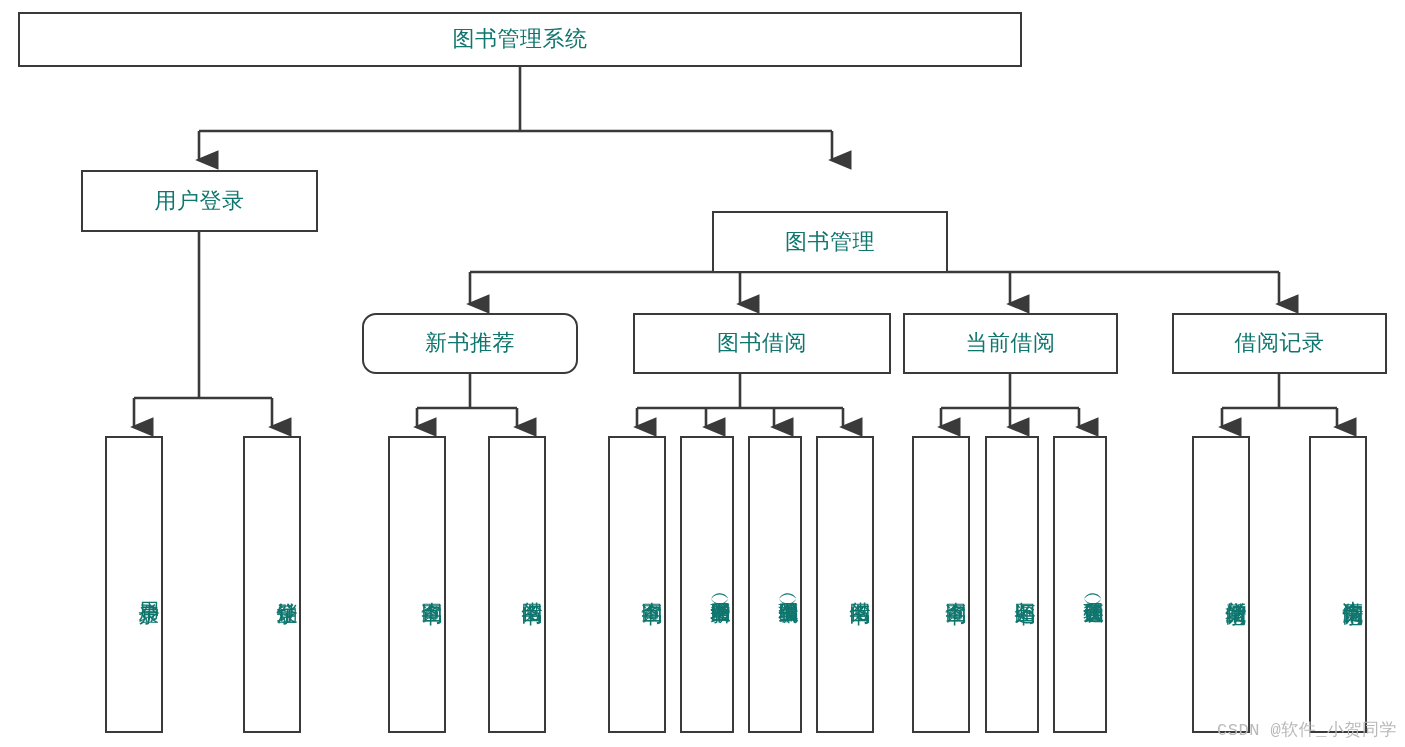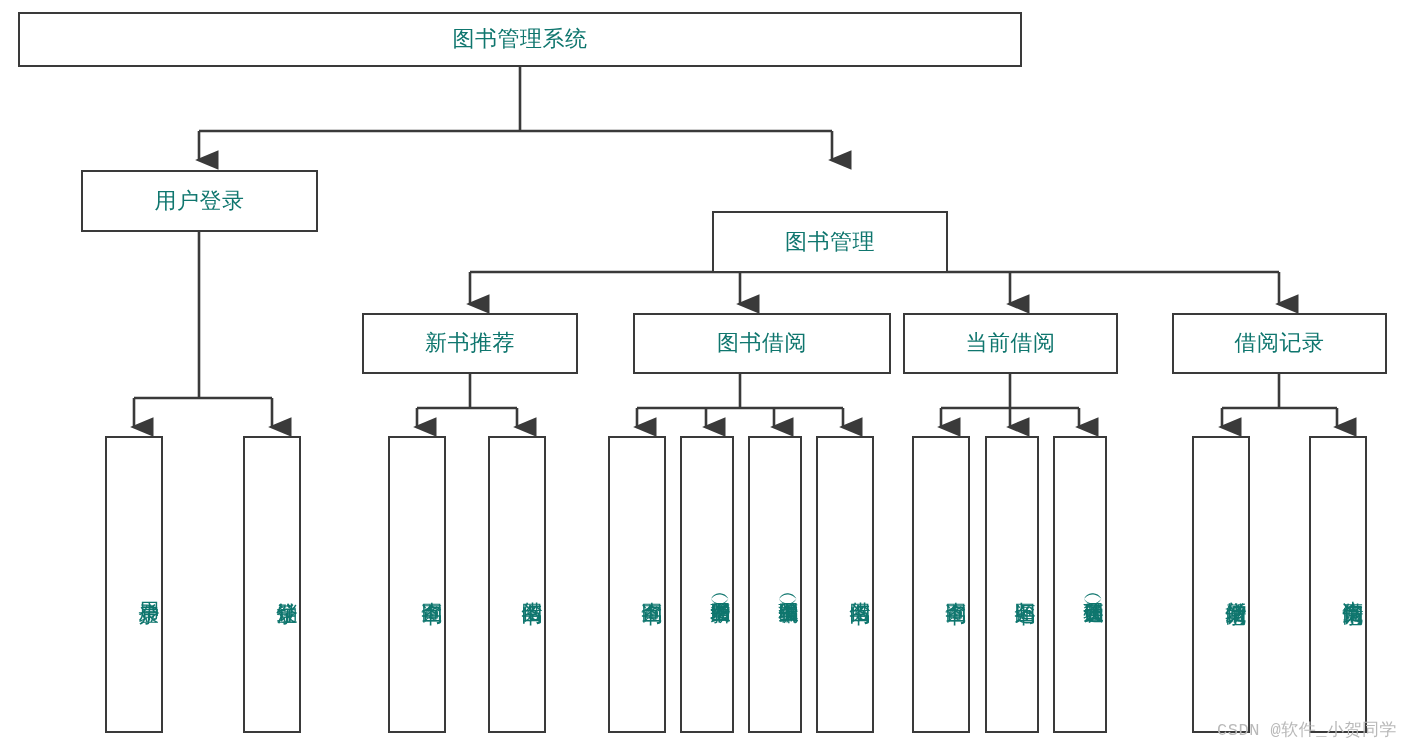--- a/index.html
+++ b/index.html
@@ -133,21 +133,21 @@
     <span>图书管理系统</span>
   </div>
 
   <div class="node horizontal" style="left:81px; top:170px; width:237px; height:62px;">
     <span>用户登录</span>
   </div>
   <div class="node horizontal" style="left:712px; top:170px; width:236px; height:62px;margin-top:41px;">
     <span>图书管理</span>
   </div>
 
-  <div class="node horizontal" style="left:362px; top:313px; width:216px; height:61px;">
+  <div class="node horizontal" style="left:362px; top:313px; width:216px; height:61px;border-radius:14px;">
     <span>新书推荐</span>
   </div>
   <div class="node horizontal" style="left:633px; top:313px; width:258px; height:61px;">
     <span>图书借阅</span>
   </div>
   <div class="node horizontal" style="left:903px; top:313px; width:215px; height:61px;font-family:Liberation Serif, serif;">
     <span>当前借阅</span>
   </div>
   <div class="node horizontal" style="left:1172px; top:313px; width:215px; height:61px;">
     <span>借阅记录</span>

